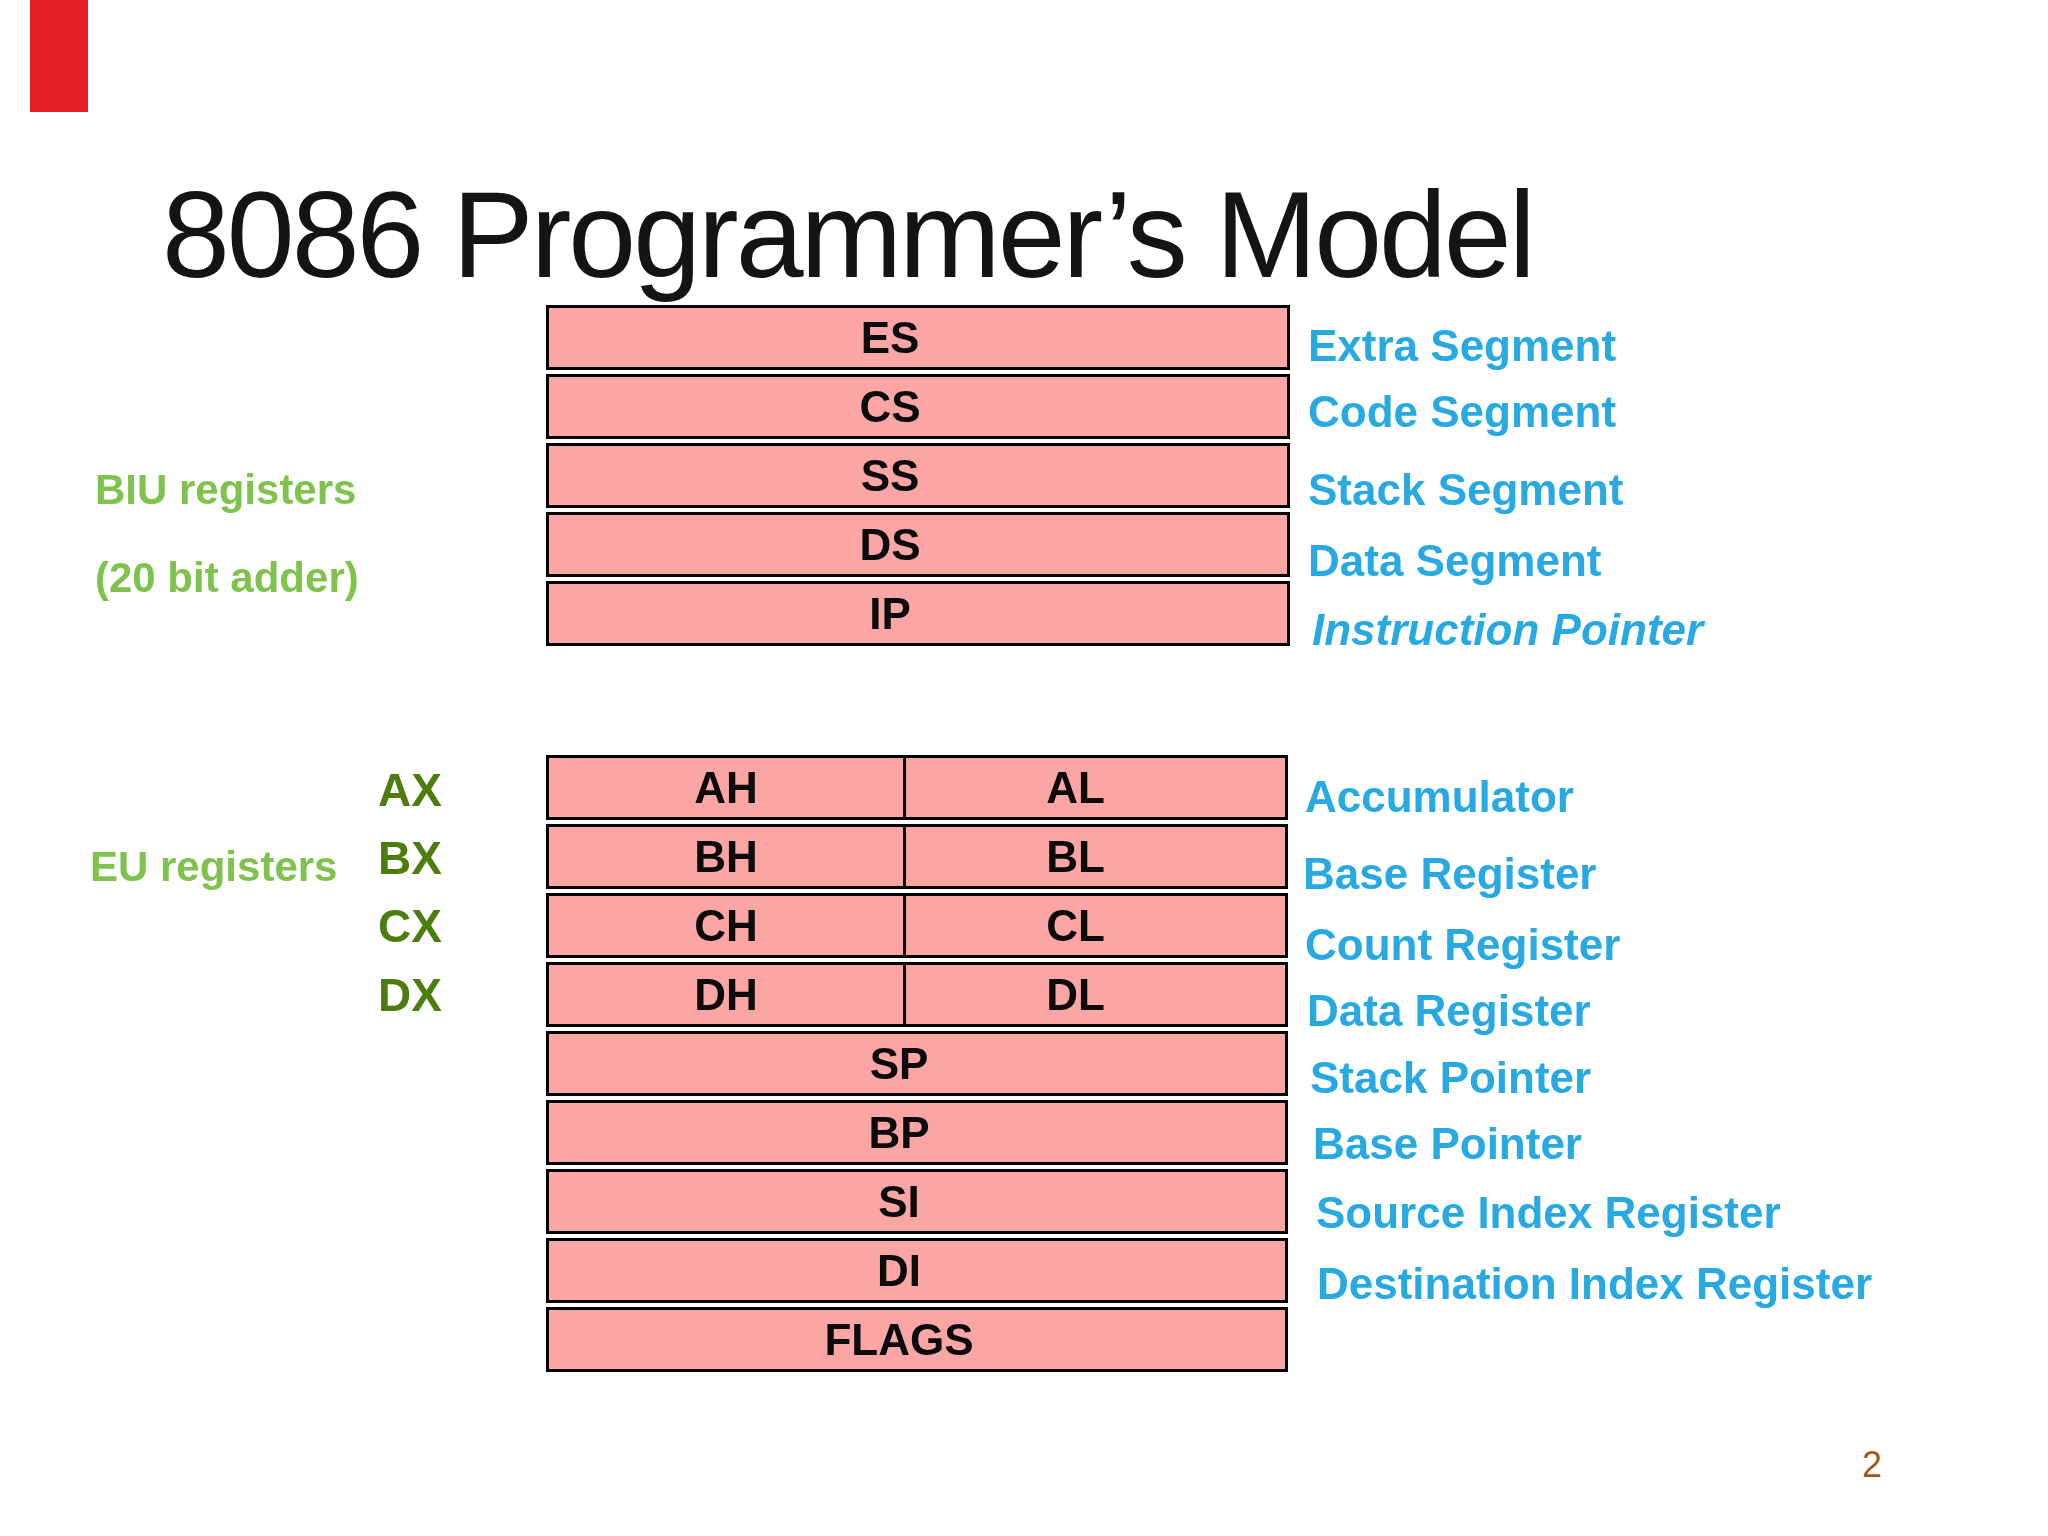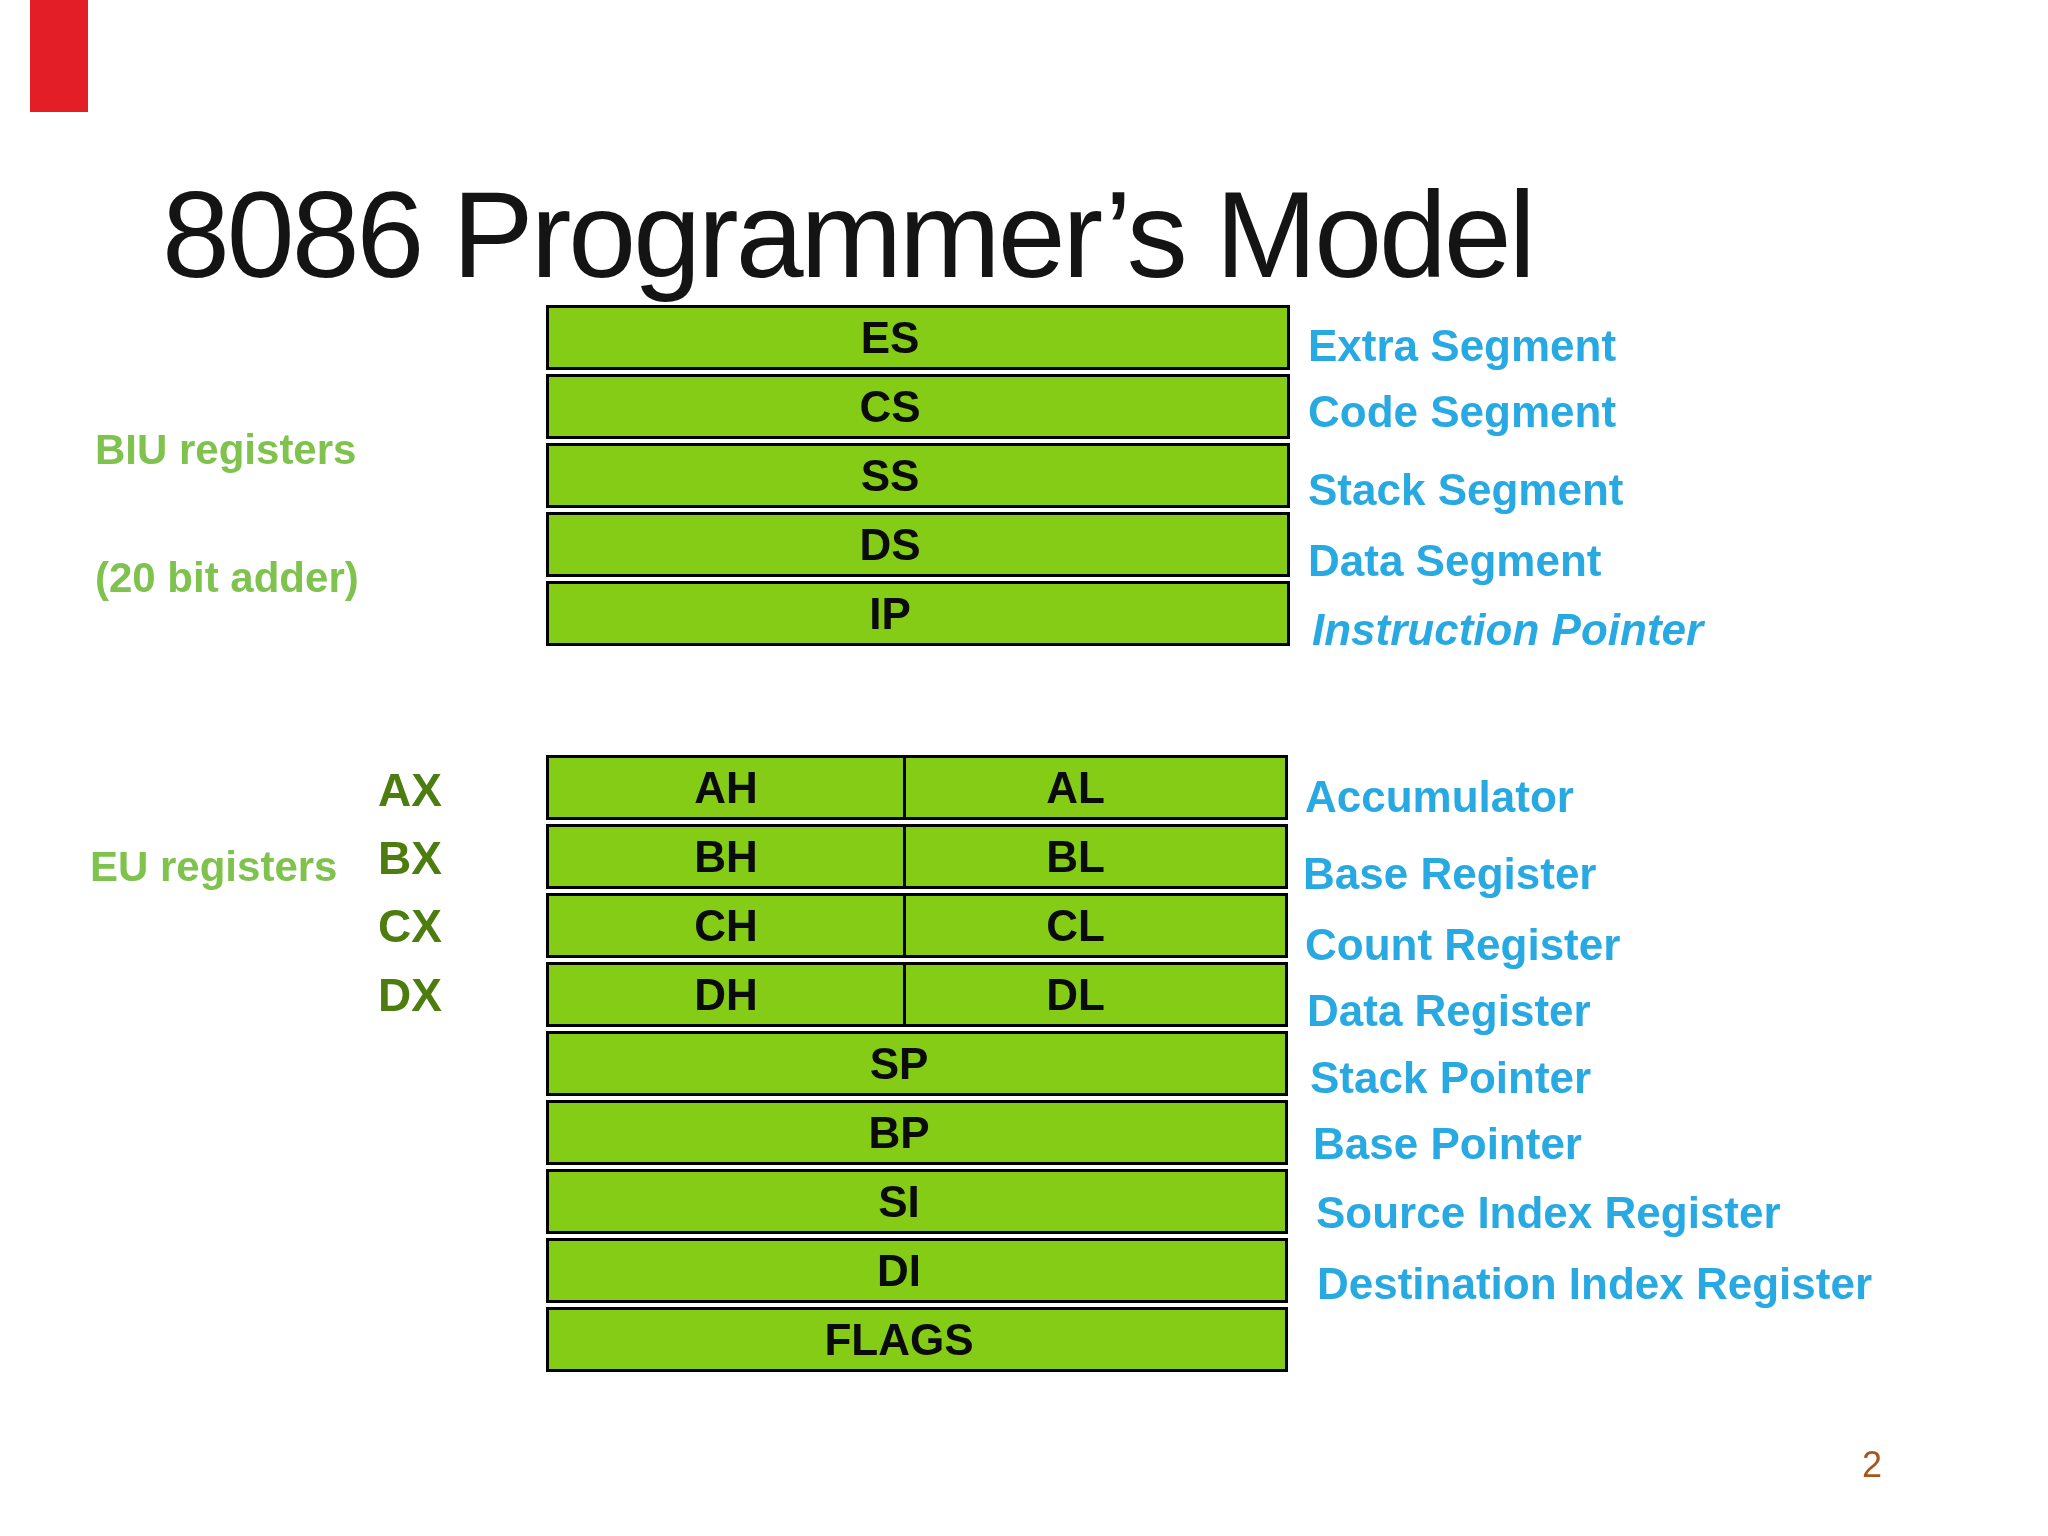--- a/index.html
+++ b/index.html
@@ -9,28 +9,28 @@
   }
   .red-bar{position:absolute;left:30px;top:0;width:58px;height:112px;background:#E41E26;}
   .title{
     position:absolute;left:162px;top:168px;margin:0;
     font-size:122px;font-weight:400;letter-spacing:-3px;color:#141414;line-height:1.1;
     white-space:nowrap;
   }
   .side-label{
     position:absolute;font-size:42px;font-weight:bold;color:#7FC24D;white-space:nowrap;line-height:44px;
   }
-  .biu-label{left:95px;top:428px;}
+  .biu-label{left:95px;top:468px;}
   .biu-sublabel{left:95px;top:556px;}
   .eu-label{left:90px;top:845px;}
   .block{position:absolute;display:flex;flex-direction:column;gap:4px;}
   .biu-block{left:546px;top:305px;width:744px;}
   .eu-block{left:546px;top:755px;width:742px;}
   .reg-row{
-    box-sizing:border-box;height:65px;background:#84cc16;border:3px solid #000000;
+    box-sizing:border-box;height:65px;background:#fca5a5;border:3px solid #000000;
     display:flex;align-items:center;flex:0 0 65px;
   }
   .reg-code{
     flex:1;text-align:center;font-size:44px;font-weight:bold;color:#0B0B0B;
   }
   .biu-block .reg-code{padding-right:56px;}
   .wide .reg-code{padding-right:36px;}
   .split .cell{
     display:flex;align-items:center;justify-content:center;height:100%;
     font-size:44px;font-weight:bold;color:#0B0B0B;box-sizing:border-box;

